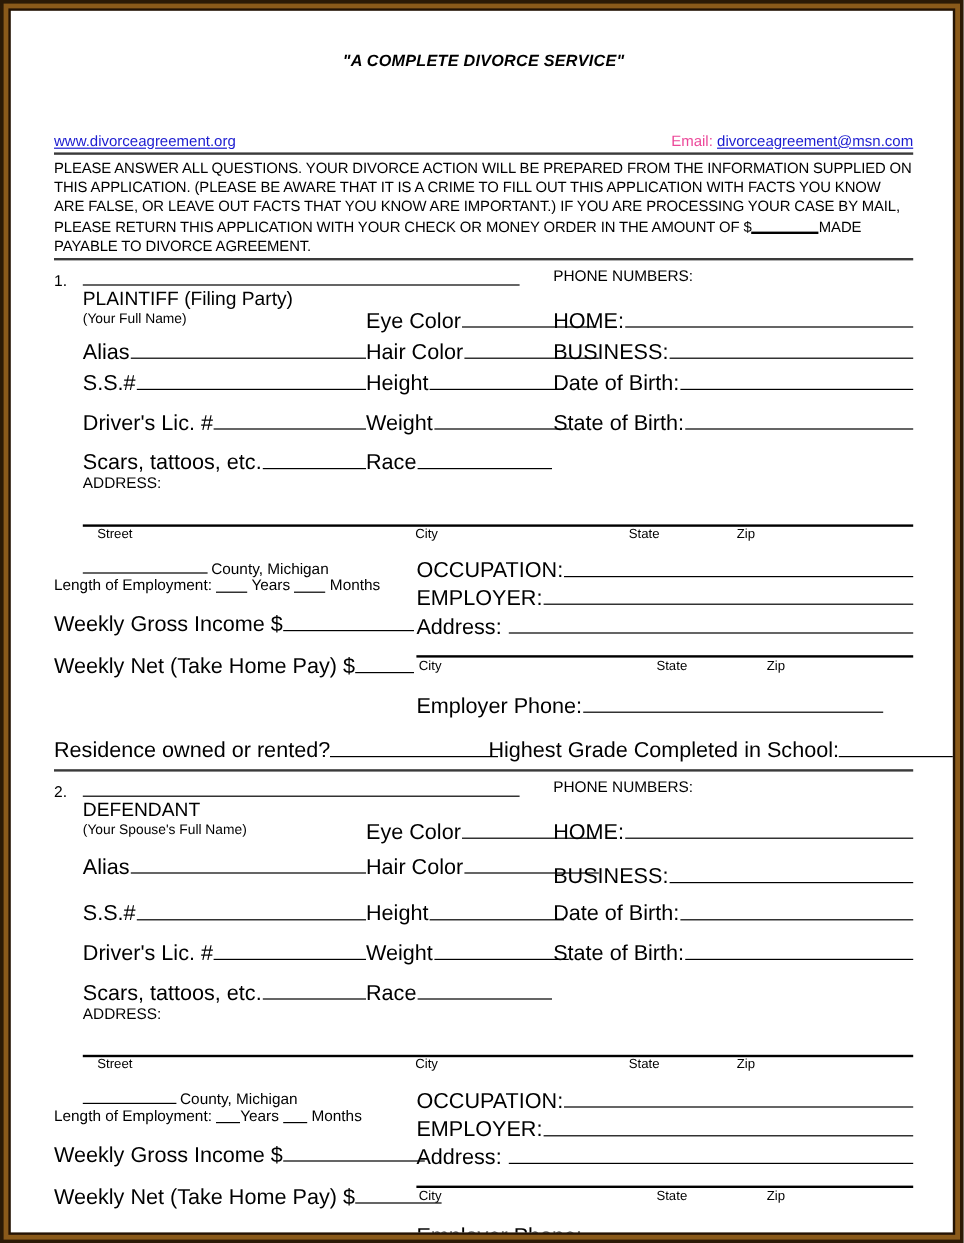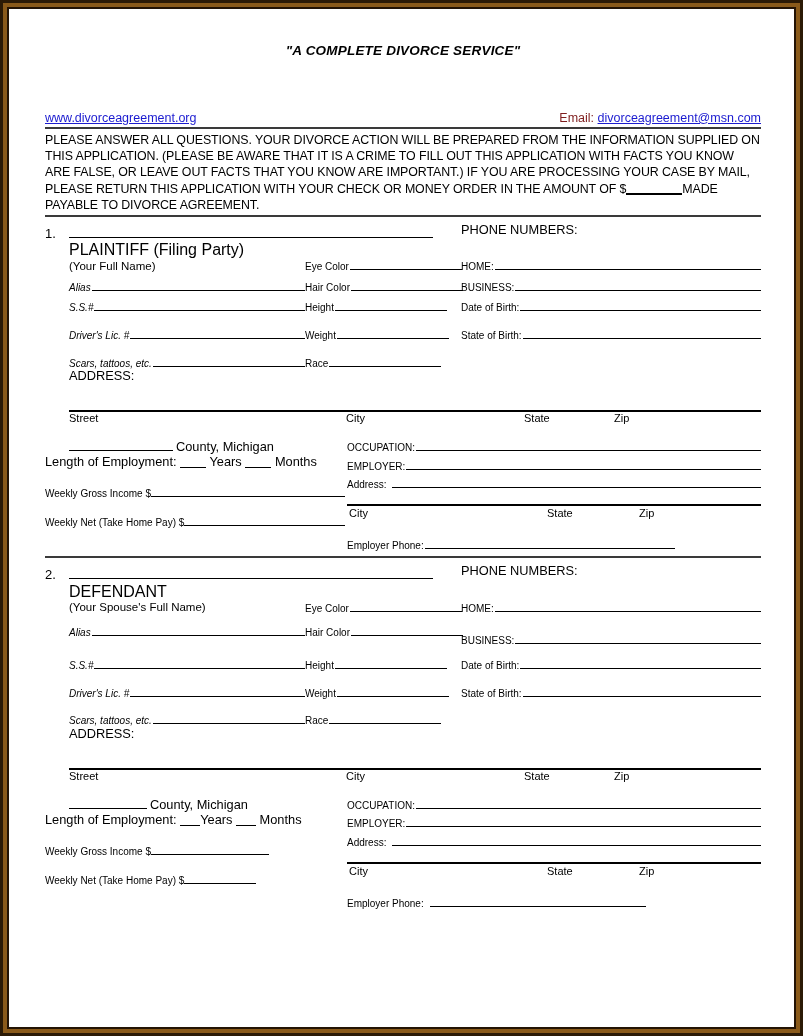--- a/index.html
+++ b/index.html
@@ -72,21 +72,21 @@
     justify-content: space-between;
     align-items: baseline;
     margin-top: 52px;
     font-size: 12.5px;
   }
   .weblink {
     color: #1b1bd0;
     text-decoration: underline;
   }
   .email-wrap { white-space: nowrap; }
-  .email-label { color: #7f1d1d; text-align: right; }
+  .email-label { color: #ec4899; text-align: right; }
 
   
   .rule-thick {
     border: 0;
     border-top: 2.5px solid #3a3a3a;
     margin: 2px 0 0 0;
   }
   .rule-section {
     border: 0;
     border-top: 2.5px solid #3a3a3a;
@@ -135,23 +135,23 @@
     font-size: 11.5px;
     line-height: 1.18;
   }
 
   
   .frow {
     display: flex;
     align-items: baseline;
     margin-left: 24px;
   }
-  .fcell-a { width: 236px; flex: 0 0 236px; display: flex; align-items: baseline; font-style: italic; }
+  .fcell-a { width: 236px; flex: 0 0 236px; display: flex; align-items: baseline; }
   .fcell-b { flex: 1 1 auto; display: flex; align-items: baseline; }
-  .flabel { white-space: nowrap; font-size: 10px; }
+  .flabel { white-space: nowrap; font-size: 18px; }
   .fline {
     flex: 1 1 auto;
     border-bottom: 1.6px solid #000;
     height: 13px;
     margin-left: 1px;
   }
   .fline.med   { flex: 0 0 112px; }
 
   
   .rrow {
@@ -172,21 +172,21 @@
     height: 28px;
     margin-left: 24px;
   }
   .addr-cap {
     position: relative;
     height: 14px;
     margin-left: 24px;
     font-size: 11px;
   }
   .addr-cap span { position: absolute; top: 0; }
-  .cap-street { left: 0; }
+  .cap-street { left: 12px; }
   .cap-city   { left: 277px; }
   .cap-state  { left: 455px; }
   .cap-zip    { left: 545px; }
 
   
   .emp-cols { display: flex; margin-top: 12px; }
   .emp-left  { width: 300px; flex: 0 0 300px; }
   .emp-right { flex: 1 1 auto; padding-left: 2px; }
 
   .county-line {
@@ -443,20 +443,30 @@
               <span class="csz-state">State</span>
               <span class="csz-zip">Zip</span>
             </div>
             <div class="ephone">
               <span class="flabel">Employer Phone:</span>
               <span class="rline" style="flex:0 0 250px;"></span>
             </div>
           </div>
         </div>
 
+        <div class="residence-row">
+          <span class="r-left">
+            <span class="flabel">Residence owned or rented?</span>
+            <span class="rline-fixed"></span>
+          </span>
+          <span class="r-right">
+            <span class="flabel">Highest Grade Completed in School:</span>
+            <span class="rline-fixed2"></span>
+          </span>
+        </div>
       </div>
 
       <hr class="rule-section">
 
       <div class="party">
 
         <div class="party-cols">
           <div class="col-left">
             <div class="num-line">
               <span class="num">2.</span>

